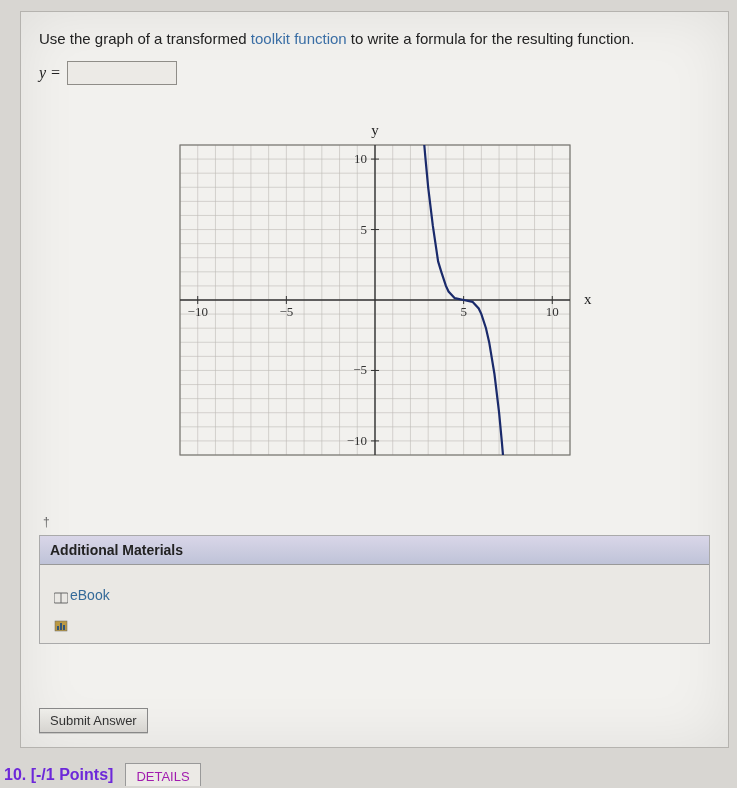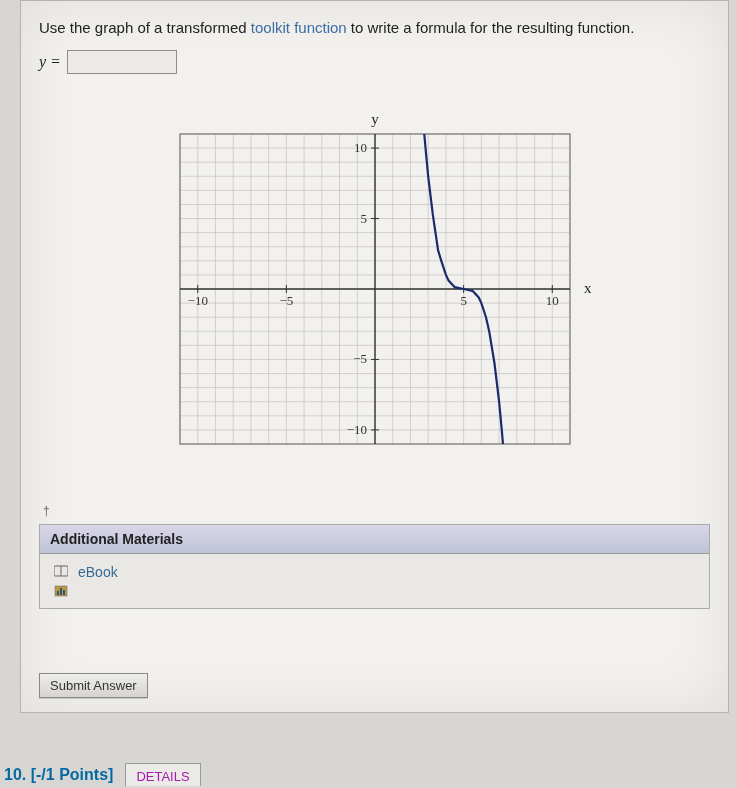--- a/index.html
+++ b/index.html
@@ -9,21 +9,21 @@
     width: 737px;
     height: 788px;
     overflow: hidden;
     position: relative;
     font-size: 14px;
     color: #222;
   }
   .question-block {
     position: absolute;
     left: 20px;
-    top: 0;
+    top: 11px;
     right: 8px;
     background: #f2f1ee;
     border: 1px solid #b5b3af;
     padding: 18px 18px 14px 18px;
     box-shadow: inset 0 0 60px rgba(0,0,0,0.08);
   }
   .prompt {
     margin-bottom: 14px;
     font-size: 15px;
   }
@@ -61,26 +61,27 @@
     padding: 6px 10px;
     font-weight: bold;
     font-size: 14px;
   }
   .materials-body {
     padding: 8px 14px 10px 14px;
     background: #eae8e4;
   }
   .mat-link {
     display: flex;
-    align-items: flex-start;
-    gap: 10px;
+    align-items: flex-end;
+    gap: 2px;
     padding: 2px 0;
     color: #346a99;
     font-size: 14px;
     cursor: pointer;
+    margin-top: 12px;
   }
   .mat-icon {
     width: 14px; height: 12px;
     display:inline-block;
   }
   .submit-btn {
     border: 1px solid #888;
     background: linear-gradient(#efeeea,#d6d4d0);
     padding: 4px 10px;
     font-size: 13px;
@@ -93,21 +94,21 @@
     position: absolute;
     left: 0;
     bottom: 2px;
     display: flex;
     align-items: center;
     gap: 12px;
   }
   .next-q .num {
     font-weight: bold;
     font-size: 16px;
-    color: #0369a1;
+    color: #6d28d9;
     padding-left: 4px;
   }
   .details-btn {
     border: 1px solid #999;
     border-bottom:none;
     background: #eceae6;
     padding: 5px 10px 2px 10px;
     font-size: 13px;
     color: #a21caf;
     cursor: pointer;

